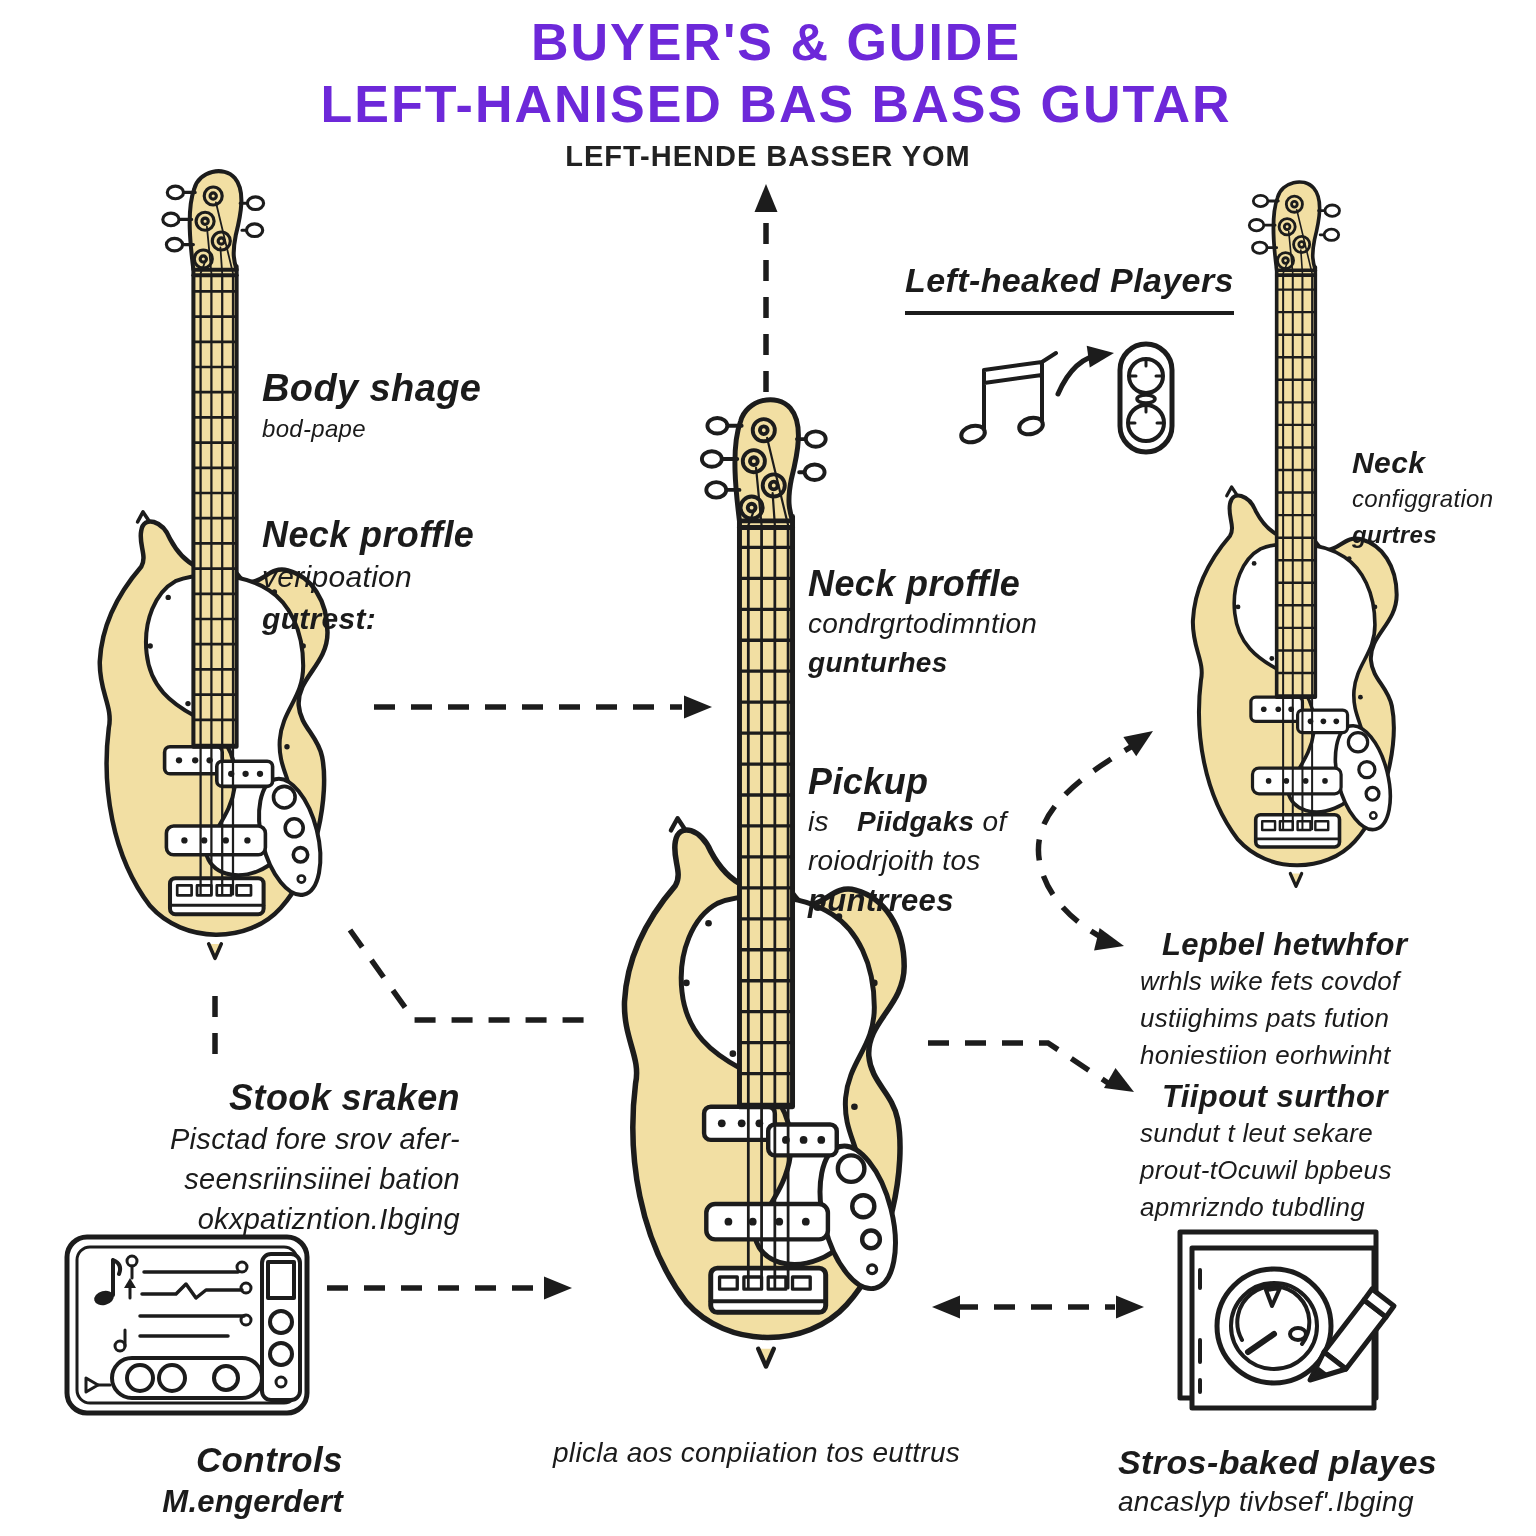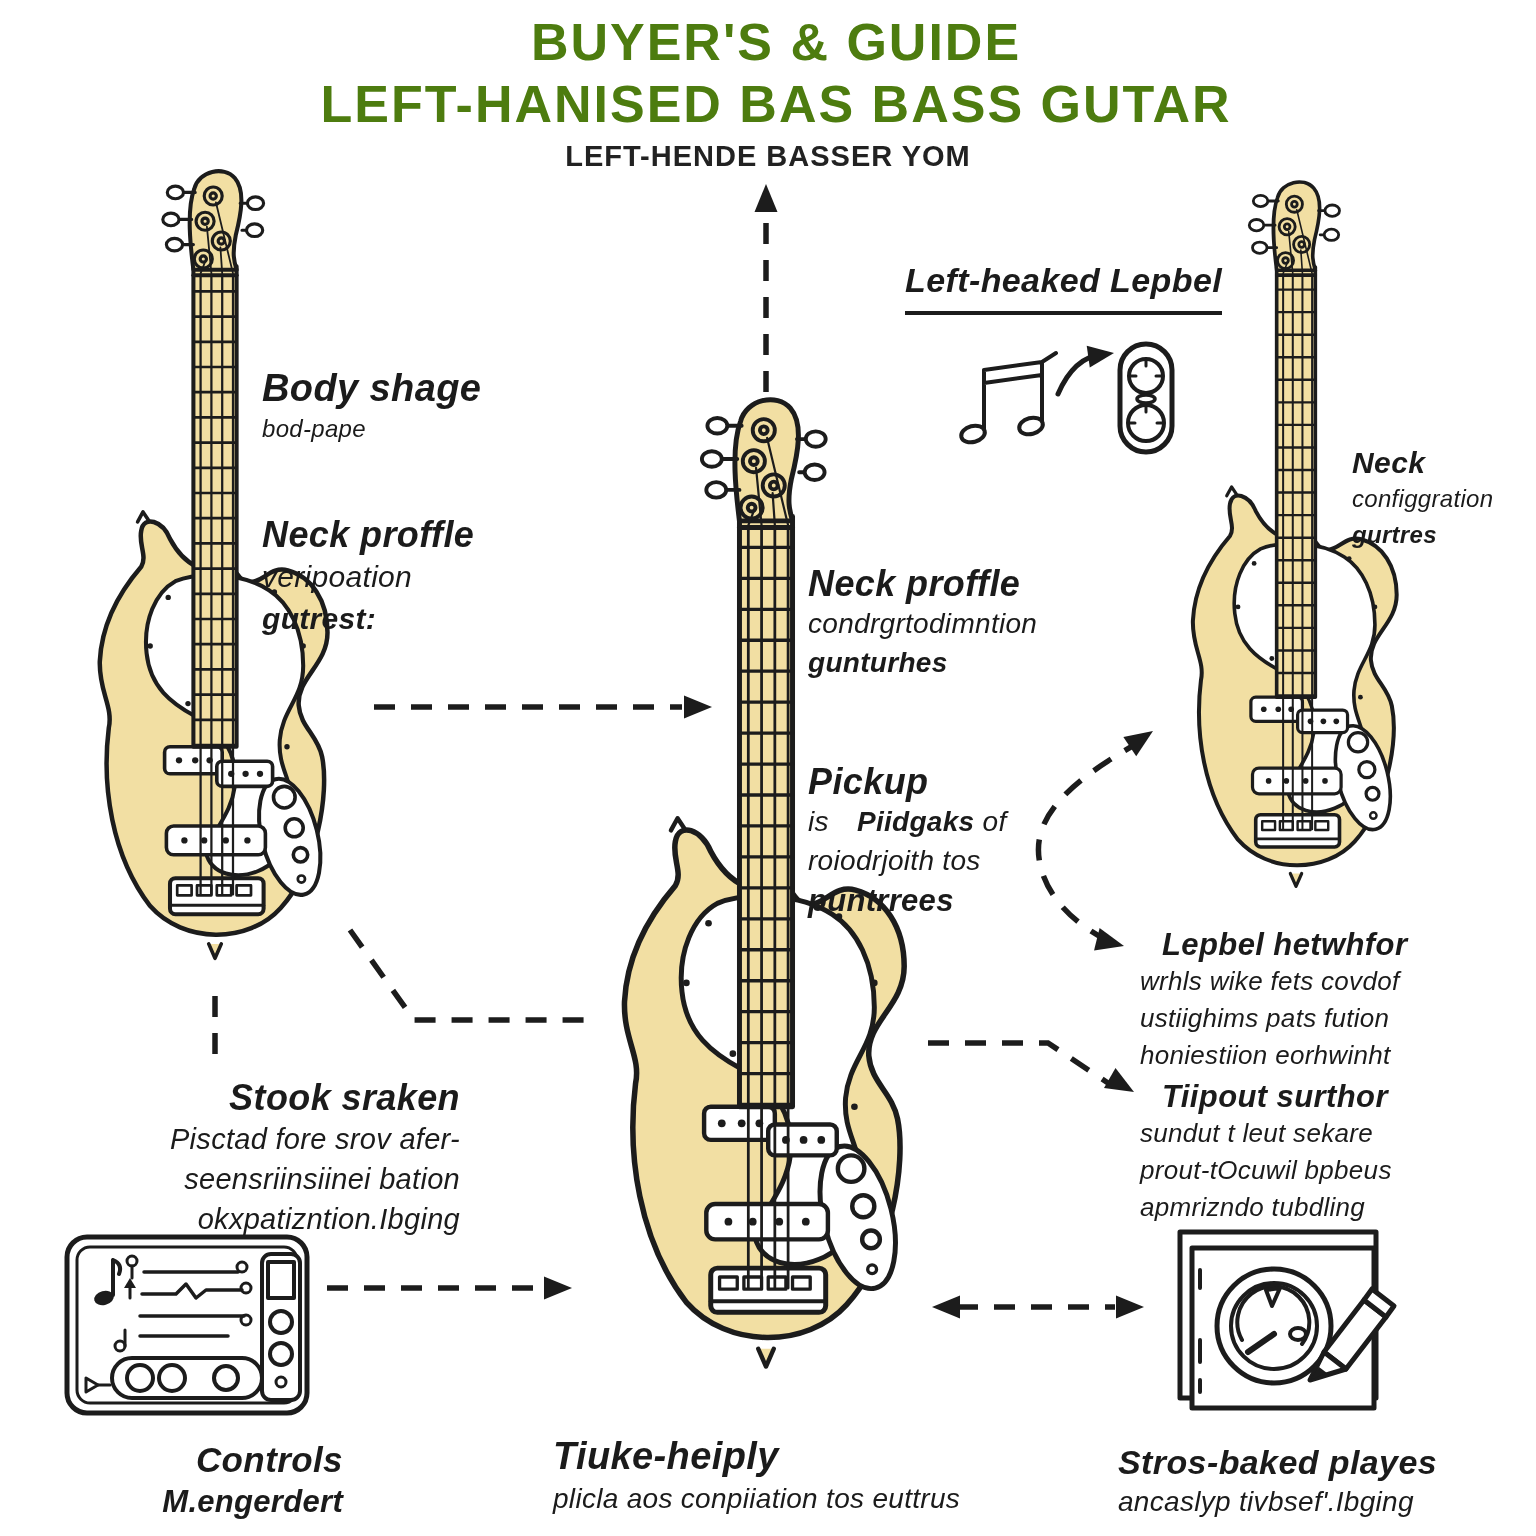--- a/index.html
+++ b/index.html
@@ -2,21 +2,21 @@
 <html style="--ink: #1c1c1c; --body: #f2dfa3;"><head>
 <meta charset="utf-8">
 <style>
   :root{ --ink:#1c1c1c; --body:#f2dfa3; }
   html,body{margin:0;padding:0;background:#fff;}
   #canvas{position:relative;width:1536px;height:1536px;background:#fff;overflow:hidden;
           font-family:"Liberation Sans",sans-serif;color:var(--ink);}
   .abs{position:absolute;}
   
   .title-line{left:0;right:0;text-align:center;font-weight:700;font-size:52px;
-              letter-spacing:2px;color:#4d7c0f;margin-left:16px;}
+              letter-spacing:2px;color:#6d28d9;margin-left:16px;}
   .subtitle{left:0;right:0;text-align:center;font-size:29px;letter-spacing:1px;color:#222;font-weight:bold;}
   
   .lbl .h{font:italic 700 36px/1.2 "Liberation Sans",sans-serif;letter-spacing:.4px;color:#1b1b1b;}
   .lbl .s{font:italic 400 28px/1.38 "Liberation Sans",sans-serif;color:#1b1b1b;letter-spacing:.3px;}
   .lbl .sb{font-weight:700;}
   .lbl b{font-weight:700;margin-left:20px;}
   .small .h{font-size:31px;}
   .small .s{font-size:26px;line-height:1.42;}
   .tiny .h{font-size:30px;}
   .tiny .s{font-size:24px;line-height:1.5;}
@@ -143,21 +143,21 @@
       <polygon points="0,0 -28,-11.5 -28,11.5" transform="translate(572,1288)"></polygon>
       <polygon points="0,0 -28,-11.5 -28,11.5" transform="translate(932,1307) rotate(180)"></polygon>
       <polygon points="0,0 -28,-11.5 -28,11.5" transform="translate(1144,1307)"></polygon>
       <polygon points="0,0 -28,-11.5 -28,11.5" transform="translate(1134,1092) rotate(30)"></polygon>
       <polygon points="0,0 -28,-11.5 -28,11.5" transform="translate(1153,731) rotate(-34)"></polygon>
       <polygon points="0,0 -28,-11.5 -28,11.5" transform="translate(1124,946) rotate(14)"></polygon>
     </g>
   </svg>
 
   <div class="abs lbl" style="left:905px;top:260px">
-    <div class="h underlined" style="font-size:34px">Left-heaked Lepbel</div>
+    <div class="h underlined" style="font-size:34px">Left-heaked Players</div>
   </div>
 
   <svg class="abs" style="left:940px;top:330px" width="240" height="150" viewBox="0 0 240 150">
     <g style="stroke:var(--ink)" fill="none" stroke-linecap="round" stroke-linejoin="round">
       <g>
         <path stroke-width="4" d="M44,100 V40 M102,92 V32 M44,40 L102,32 M44,53 L102,45 M102,32 L116,23"></path>
         <ellipse cx="33" cy="104" rx="12" ry="8" transform="rotate(-14 33 104)" stroke-width="4" style="fill:#ffffff"></ellipse>
         <ellipse cx="91" cy="96" rx="12" ry="8" transform="rotate(-14 91 96)" stroke-width="4" style="fill:#ffffff"></ellipse>
       </g>
       <g>
@@ -279,21 +279,20 @@
       </g>
     </g>
   </svg>
 
   <div class="abs lbl cap center" style="left:83px;top:1439px;width:260px">
     <div class="h">Controls</div>
     <div class="s sb" style="font-size:31px">M.engerdert</div>
   </div>
 
   <div class="abs lbl cap" style="left:553px;top:1434px">
-    <div class="h" style="font-size:38px">Tiuke-heiply</div>
     <div class="s">plicla aos conpiiation tos euttrus</div>
   </div>
 
   <div class="abs lbl cap" style="left:1118px;top:1442px">
     <div class="h" style="font-size:34px">Stros-baked playes</div>
     <div class="s">ancaslyp tivbsef'.Ibging</div>
   </div>
 
 </div>
 

